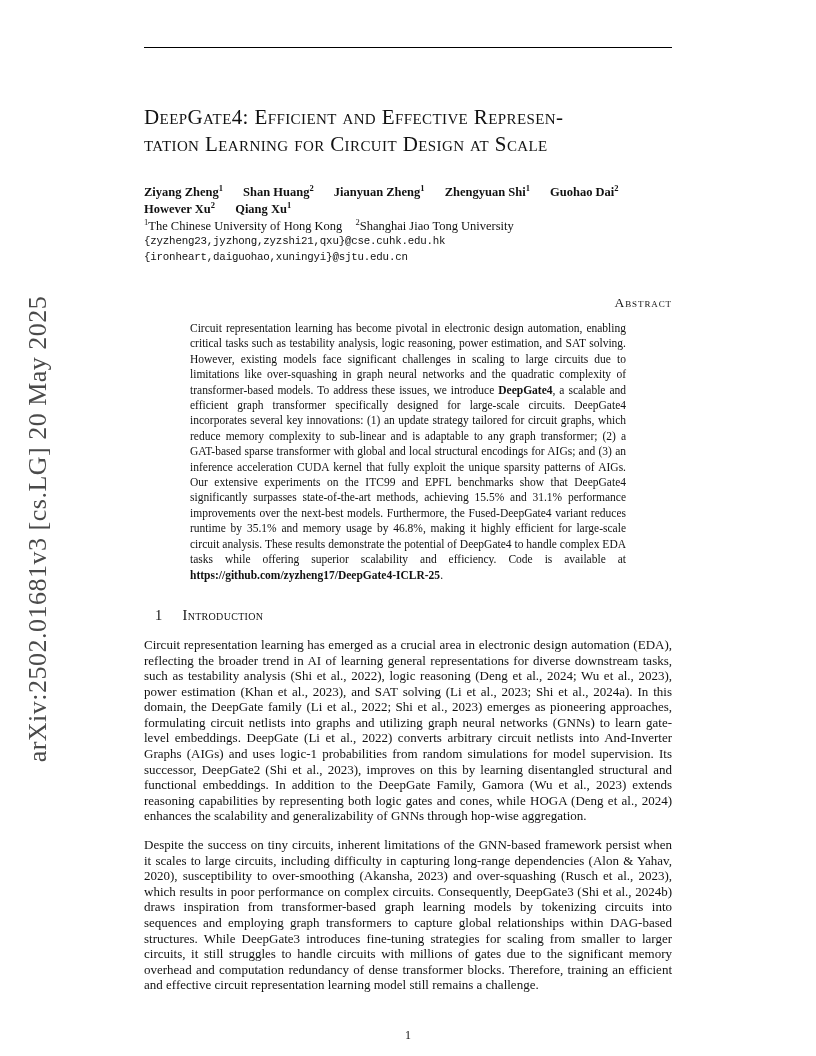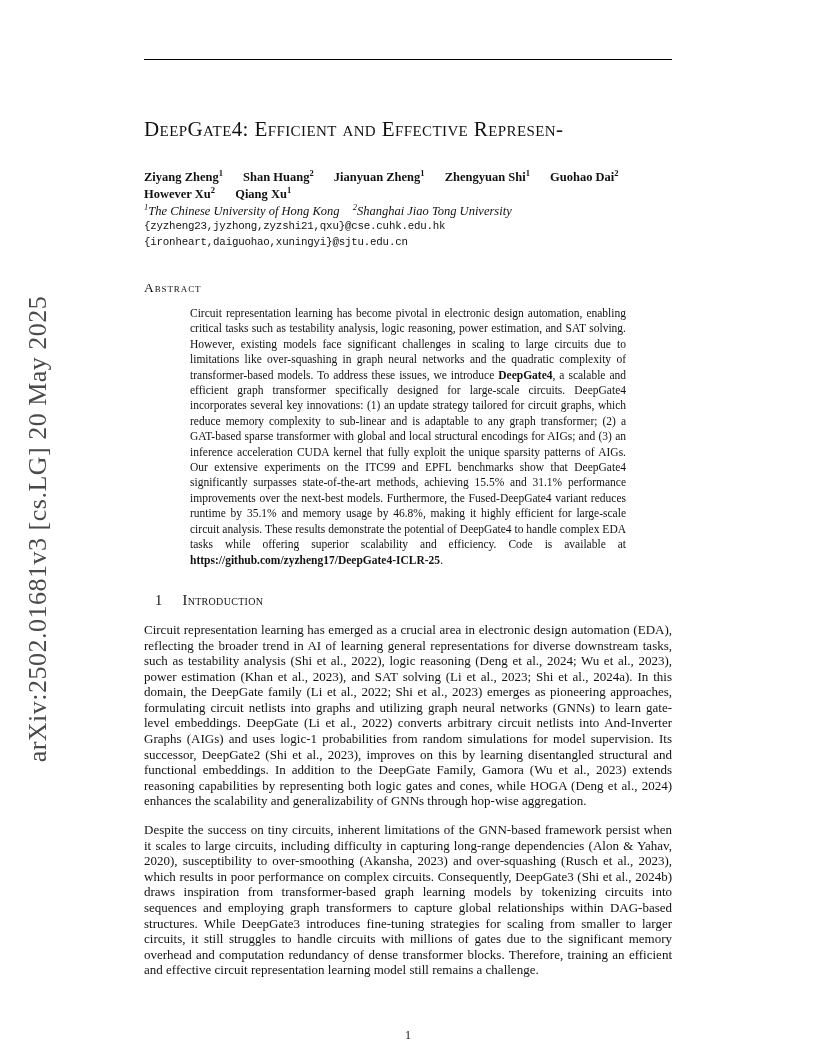--- a/index.html
+++ b/index.html
@@ -13,21 +13,21 @@
     height: 1056px;
     background: #ffffff;
     color: #111111;
     font-family: "Liberation Serif", serif;
     overflow: hidden;
     margin: 0 auto;
   }
   .content {
     position: absolute;
     left: 144px;
-    top: 16px;
+    top: 4px;
     width: 528px;
   }
   .top-rule {
     margin-top: 43px;
     border-top: 1.4px solid #000000;
     height: 0;
   }
   .title {
     margin: 56px 0 0 0;
     font-size: 21px;
@@ -47,30 +47,30 @@
   .author sup, .affil sup {
     font-size: 8.5px;
     vertical-align: super;
     line-height: 0;
   }
   .affiliations {
     margin-top: 1px;
     font-size: 12.5px;
     line-height: 16px;
   }
-  .affil { margin-right: 10px; white-space: nowrap; font-style: italic; }
+  .affil { margin-right: 10px; white-space: nowrap; }
   .email {
     font-family: "Liberation Mono", monospace;
     font-size: 10.8px;
     line-height: 15.5px;
     letter-spacing: -0.2px;
   }
   .abstract-heading {
     margin-top: 30px;
-    text-align: left;
+    text-align: right;
     font-variant: small-caps;
     font-size: 13.5px;
     letter-spacing: 0.9px;
   }
   .abstract-body {
     margin: 10px 46px 0 46px;
     text-align: justify;
     font-size: 11.5px;
     line-height: 15.4px;
     hyphens: auto;
@@ -127,20 +127,21 @@
 <div class="page">
 
   <div class="arxiv-stamp">arXiv:2502.01681v3  [cs.LG]  20 May 2025</div>
 
   <div class="content">
 
     <div class="top-rule"></div>
 
     <h1 class="title">
       <span class="title-line">DeepGate4: Efficient and Effective Represen-</span>
+      <span class="title-line">tation Learning for Circuit Design at Scale</span>
     </h1>
 
     <div class="authors">
       <div class="author-row">
         <span class="author"><span>Ziyang Zheng</span><sup>1</sup></span>
         <span class="author"><span>Shan Huang</span><sup>2</sup></span>
         <span class="author"><span>Jianyuan Zheng</span><sup>1</sup></span>
         <span class="author"><span>Zhengyuan Shi</span><sup>1</sup></span>
         <span class="author"><span>Guohao Dai</span><sup>2</sup></span>
       </div>

